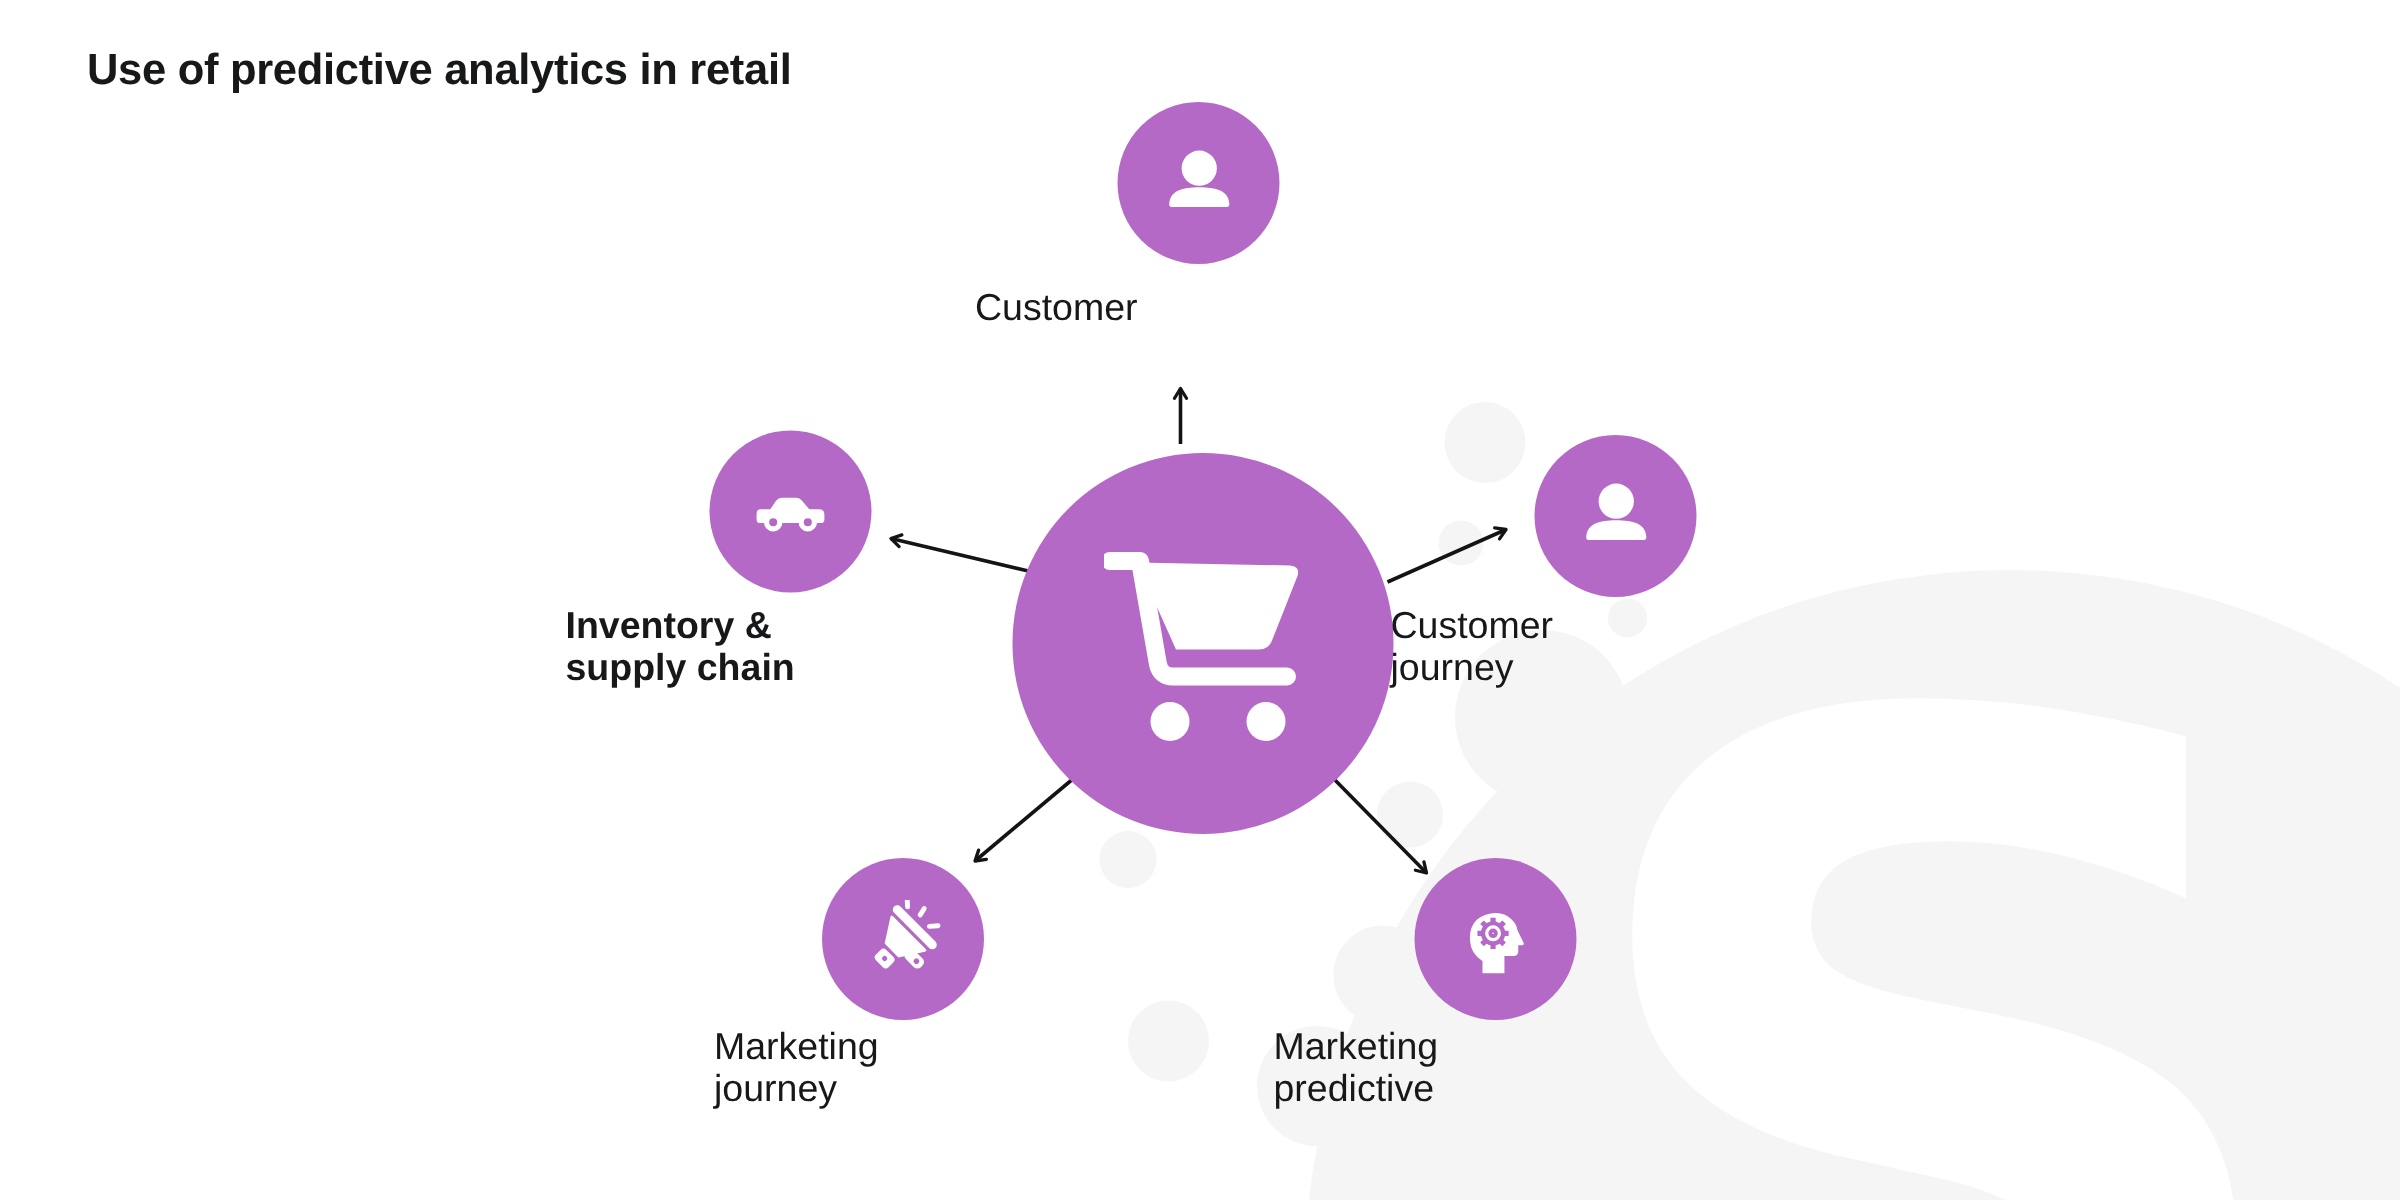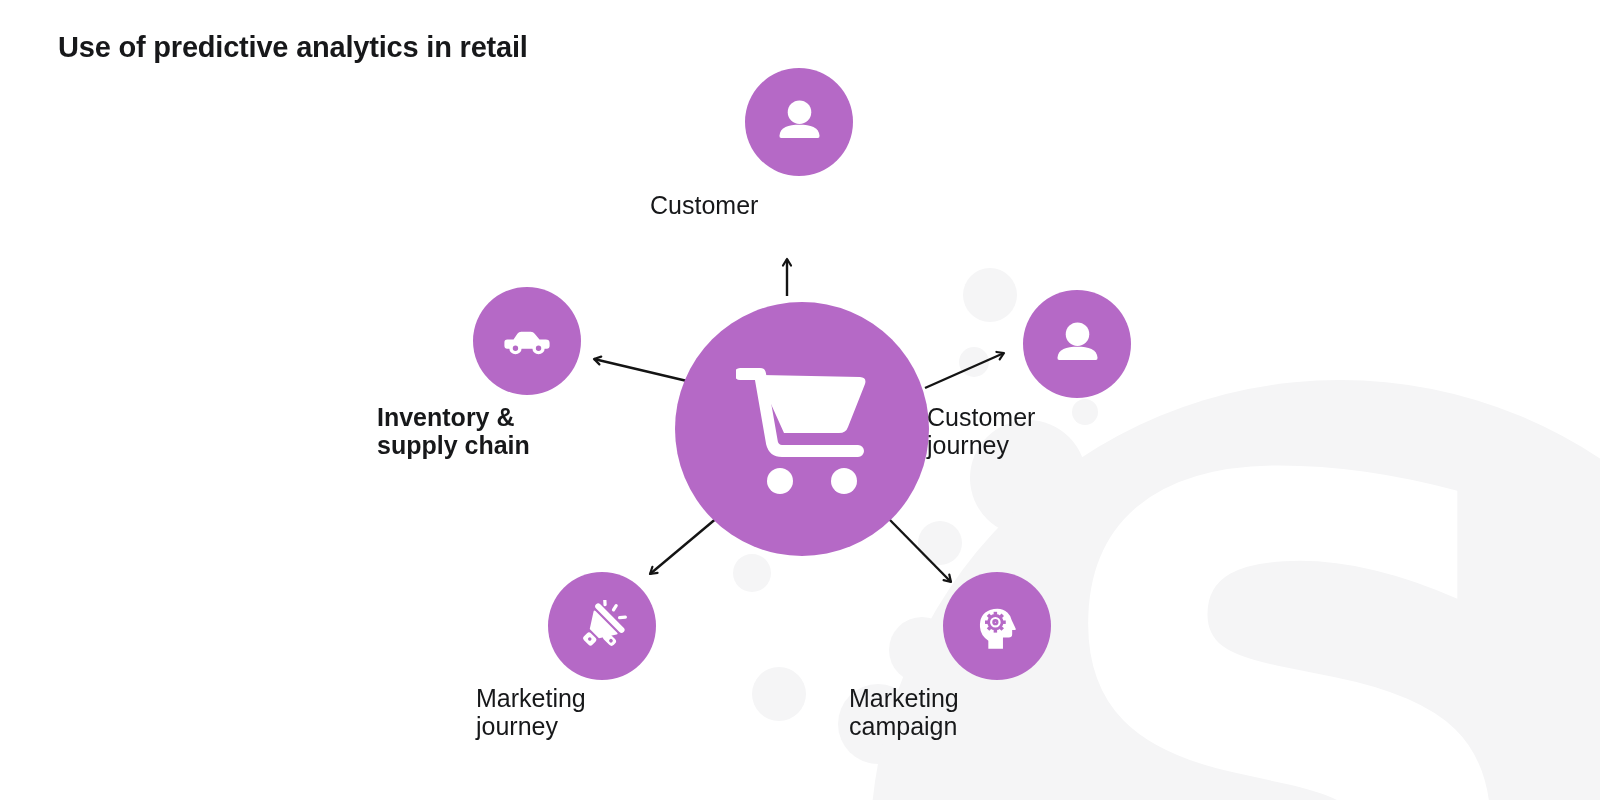--- a/index.html
+++ b/index.html
@@ -143,16 +143,16 @@
           <path d="M15.7 20.5 L12.9 20.5"></path>
           <path d="M17.7 15.7 L15.7 13.7"></path>
           <path d="M22.5 13.7 L22.5 10.9"></path>
           <path d="M27.3 15.7 L29.3 13.7"></path>
         </g>
       </g>
     </svg>
   </div>
   <div class="node-label" style="left:849px;top:684px;">
     <div>Marketing</div>
-    <div>campaign</div>
+    <div>predictive</div>
   </div>
 
 </div>
 
 </body></html>

